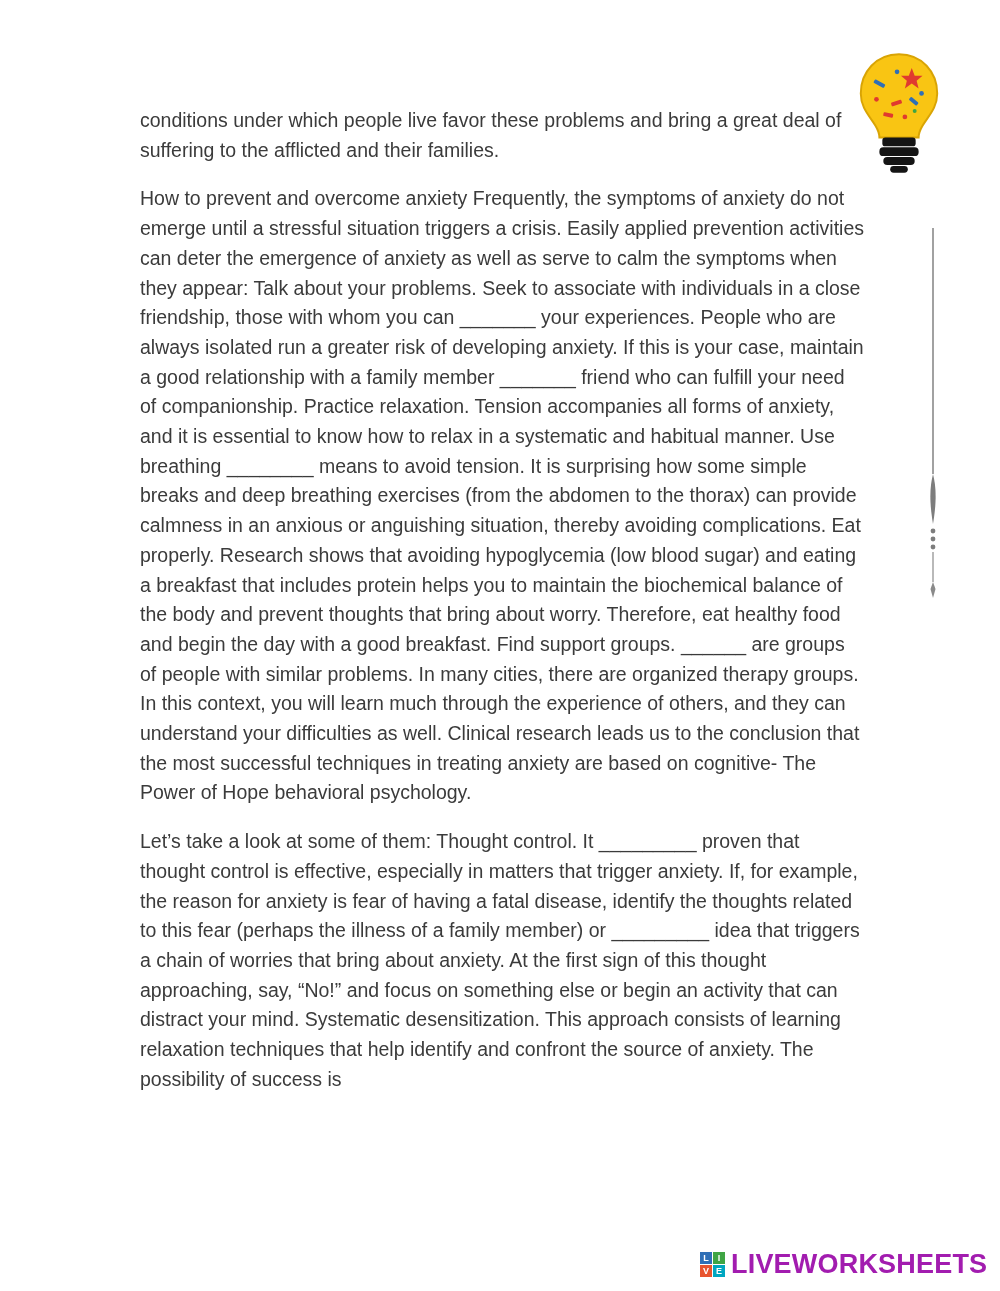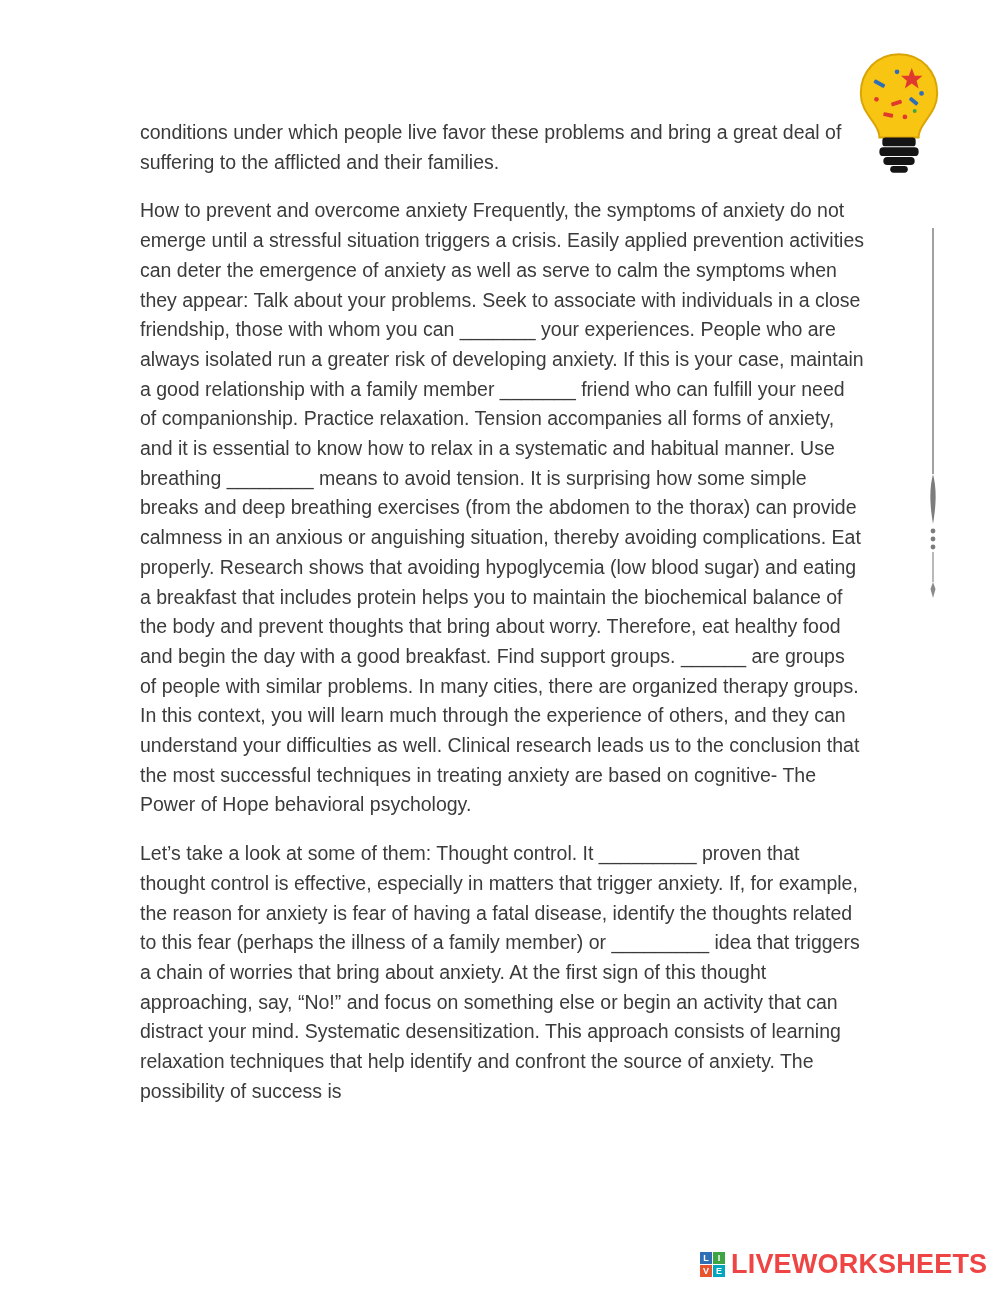--- a/index.html
+++ b/index.html
@@ -15,21 +15,21 @@
   .doc-body {
     position: absolute;
     left: 140px;
     top: 102px;
     width: 724px;
     font-size: 19.5px;
     line-height: 29.7px;
     color: #3b3b3b;
     text-align: left;
   }
-  .doc-body p { margin: 16px 0 19px 0; }
+  .doc-body p { margin: 4px 0 19px 0; }
 
   .bulb-wrap {
     position: absolute;
     left: 850px;
     top: 48px;
     width: 98px;
     height: 130px;
   }
   .sword-wrap {
     position: absolute;
@@ -112,16 +112,16 @@
     <p> Let’s take a look at some of them: Thought control. It _________ proven that thought control is effective, especially in matters that trigger anxiety. If, for example, the reason for anxiety is fear of having a fatal disease, identify the thoughts related to this fear (perhaps the illness of a family member) or _________  idea that triggers a chain of worries that bring about anxiety. At the first sign of this thought approaching, say, “No!” and focus on something else or begin an activity that can distract your mind. Systematic desensitization. This approach consists of learning relaxation techniques that help identify and confront the source of anxiety. The possibility of success is</p>
   </div>
 
   <div class="footer-logo">
     <div class="logo-tiles">
       <span class="logo-tile" style="background: rgb(47, 111, 182);">L</span>
       <span class="logo-tile" style="background: rgb(63, 165, 68);">I</span>
       <span class="logo-tile" style="background: rgb(232, 84, 46);">V</span>
       <span class="logo-tile" style="background: rgb(0, 166, 192);">E</span>
     </div>
-    <span class="brand-text" style="color: #ef4444;">LIVEWORKSHEETS</span>
+    <span class="brand-text" style="color: #a21caf;">LIVEWORKSHEETS</span>
   </div>
 
 </div>
 
 </body></html>

